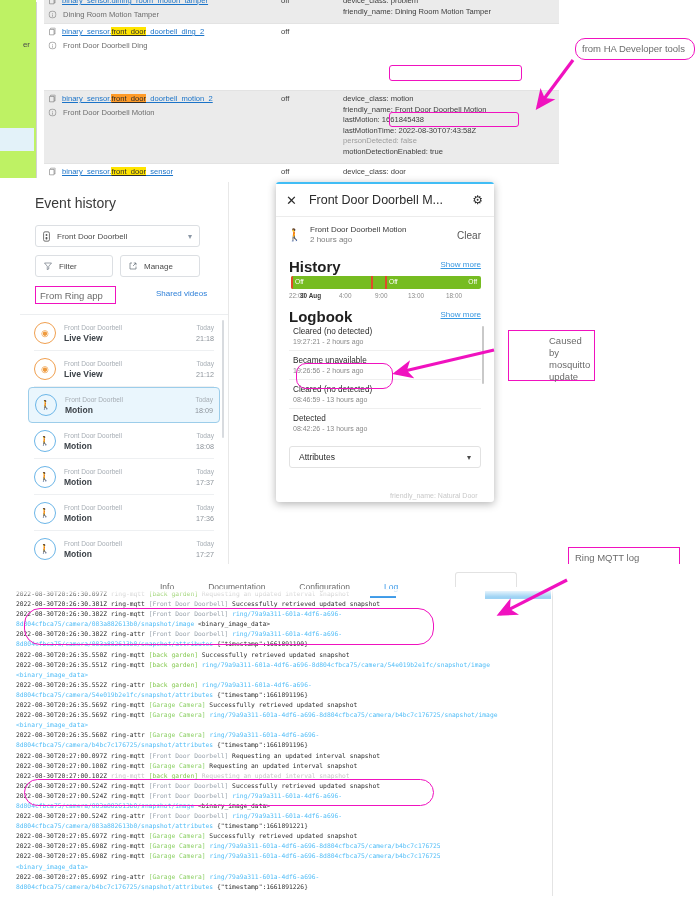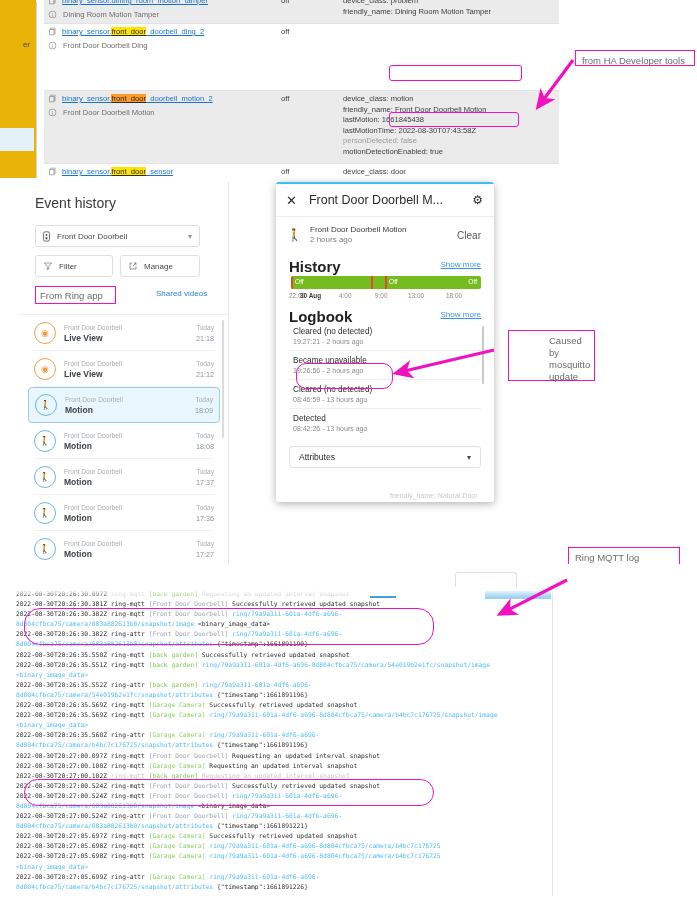--- a/index.html
+++ b/index.html
@@ -9,21 +9,21 @@
     font-family:"Liberation Sans",sans-serif;
     -webkit-font-smoothing:antialiased;
   }
 
   
   #ha-states{
     position:absolute;left:0;top:0;width:697px;height:178px;
     background:#ffffff;overflow:hidden;
   }
   #ha-sidebar-remnant{
-    position:absolute;left:0;top:0;width:36px;height:178px;background:#eab308;
+    position:absolute;left:0;top:0;width:36px;height:178px;background:#bef264;
   }
   #ha-sidebar-label{
     position:absolute;left:0;top:40px;width:30px;
     font-size:8px;color:#4a4a4a;text-align:right;
   }
   #ha-sidebar-active{
     position:absolute;left:0;top:128px;width:34px;height:23px;
     background:#e3f2f9;
   }
   #ha-sidebar-divider{
@@ -314,21 +314,21 @@
         <span class="attr-l">device_class: door</span>
         <span class="attr-l">friendly_name: Front Door Sensor</span>
       </div>
     </div>
   </div>
 
   <div class="pinkbox" style="left:389px;top:65px;width:131px;height:14px;"></div>
   <div class="pinkbox" style="left:389px;top:112px;width:128px;height:13px;"></div>
 </div>
 
-<div class="callout" style="left:575px;top:50px;width:120px;height:16px;">
+<div class="callout" style="left:575px;top:38px;width:120px;height:22px;border-radius:10px;">
   <span>from HA Developer tools</span>
 </div>
 
 <div id="ring-panel">
   <div id="ring-title">Event history</div>
 
   <div class="ring-select">
     <svg width="7" height="11" viewBox="0 0 12 18">
         <rect x="1" y="1" width="10" height="16" rx="2.5" fill="none" stroke="#555" stroke-width="1.4"></rect>
         <circle cx="6" cy="6.5" r="1.6" fill="#555"></circle>
@@ -522,20 +522,26 @@
 </div>
 
 <div class="callout" style="left:568px;top:547px;width:112px;height:34px;">
   <span style="display:block">Ring MQTT log showing</span>
   <span style="display:block">continious updates</span>
 </div>
 
 <div id="log-pane">
   <div id="log-card-edge"></div>
 
+  <div id="log-tabs">
+    <span class="log-tab">Info</span>
+    <span class="log-tab">Documentation</span>
+    <span class="log-tab">Configuration</span>
+    <span class="log-tab active">Log</span>
+  </div>
   <div id="log-tab-underline"></div>
   <div id="log-right-border"></div>
 
   <div id="log-body">
       <span class="lg faded"><span class="ts">2022-08-30T20:26:30.097Z</span> ring-mqtt <span class="tag-bg">[back garden]</span> Requesting an updated interval snapshot</span>
       <span class="lg"><span class="ts">2022-08-30T20:26:30.381Z</span> ring-mqtt <span class="tag-fd">[Front Door Doorbell]</span> Successfully retrieved updated snapshot</span>
       <span class="lg"><span class="ts">2022-08-30T20:26:30.382Z</span> ring-mqtt <span class="tag-fd">[Front Door Doorbell]</span> <span class="topic">ring/79a9a311-601a-4df6-a696-</span></span>
       <span class="lg"><span class="topic">8d804cfbca75/camera/083a882613b0/snapshot/image </span>&lt;binary_image_data&gt;</span>
       <span class="lg"><span class="ts">2022-08-30T20:26:30.382Z</span> ring-attr <span class="tag-fd">[Front Door Doorbell]</span> <span class="topic">ring/79a9a311-601a-4df6-a696-</span></span>
       <span class="lg"><span class="topic">8d804cfbca75/camera/083a882613b0/snapshot/attributes </span>{"timestamp":1661891190}</span>

